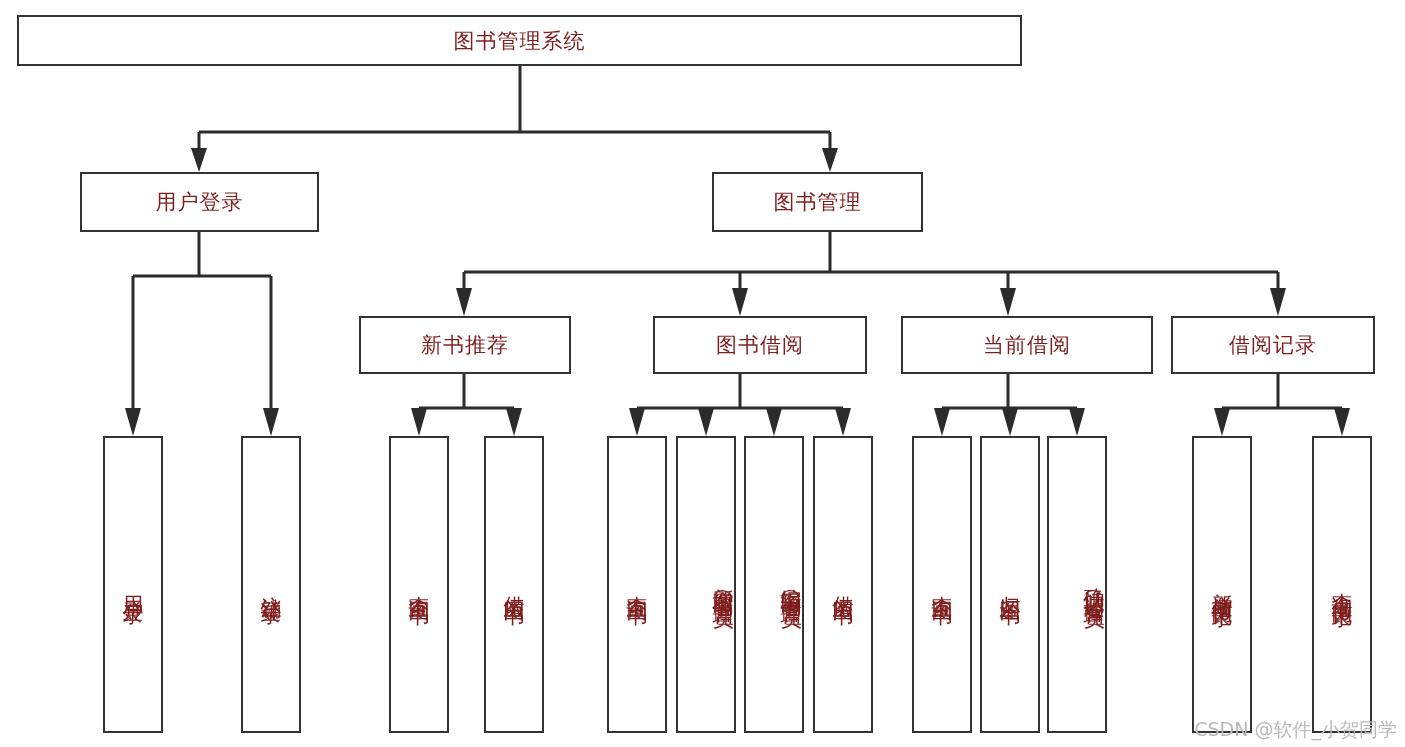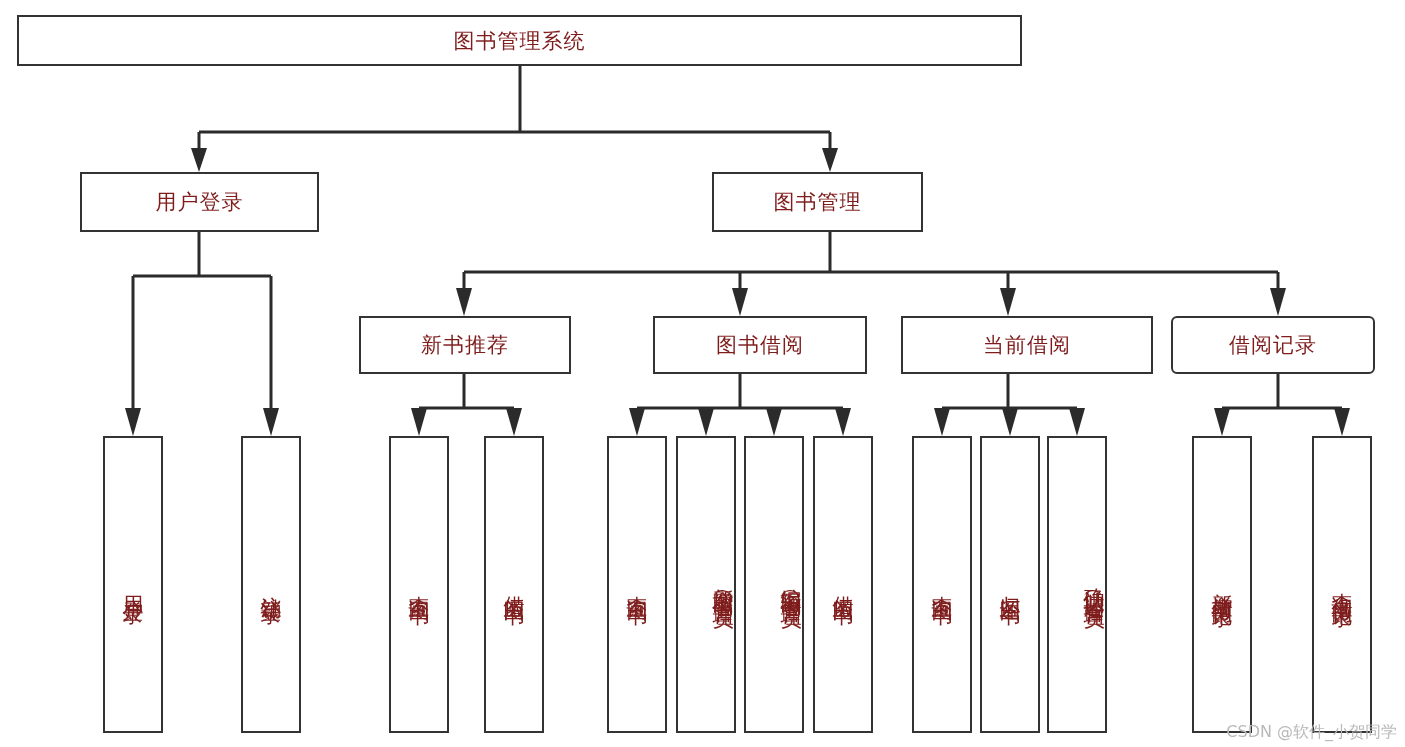--- a/index.html
+++ b/index.html
@@ -66,21 +66,21 @@
     fill: none;
   }
   #wires polygon {
     fill: #2b2b2b;
   }
   
   .watermark {
     position: absolute;
     right: 8px;
     bottom: 4px;
-    font-size: 16px;
+    font-size: 19px;
     color: #b9b9b9;
     white-space: nowrap;
     font-family: "DejaVu Sans", "Liberation Sans", sans-serif;
   }
 </style>
 </head>
 <body>
 
 <div id="canvas">
 
@@ -151,21 +151,21 @@
   <div class="node horiz" style="left:80px; top:172px; width:239px; height:60px;">用户登录</div>
 
   <div class="node horiz" style="left:712px; top:172px; width:211px; height:60px;">图书管理</div>
 
   <div class="node horiz" style="left:359px; top:316px; width:212px; height:58px;">新书推荐</div>
 
   <div class="node horiz" style="left:633px; top:316px; width:214px; height:58px;margin-left:20px;">图书借阅</div>
 
   <div class="node horiz" style="left:901px; top:316px; width:252px; height:58px;">当前借阅</div>
 
-  <div class="node horiz" style="left:1171px; top:316px; width:204px; height:58px;border-radius:6px;">借阅记录</div>
+  <div class="node horiz" style="left:1171px; top:316px; width:204px; height:58px;">借阅记录</div>
 
   <div class="node vert mid-al" style="left:103px; top:436px; width:60px; height:297px;">用户登录</div>
 
   <div class="node vert mid-al" style="left:241px; top:436px; width:60px; height:297px;">注销登录</div>
 
   <div class="node vert mid-al" style="left:389px; top:436px; width:60px; height:297px;">查询图书</div>
 
   <div class="node vert mid-al" style="left:484px; top:436px; width:60px; height:297px;">借阅图书</div>
 
   <div class="node vert mid-al" style="left:607px; top:436px; width:60px; height:297px;">查询图书</div>

